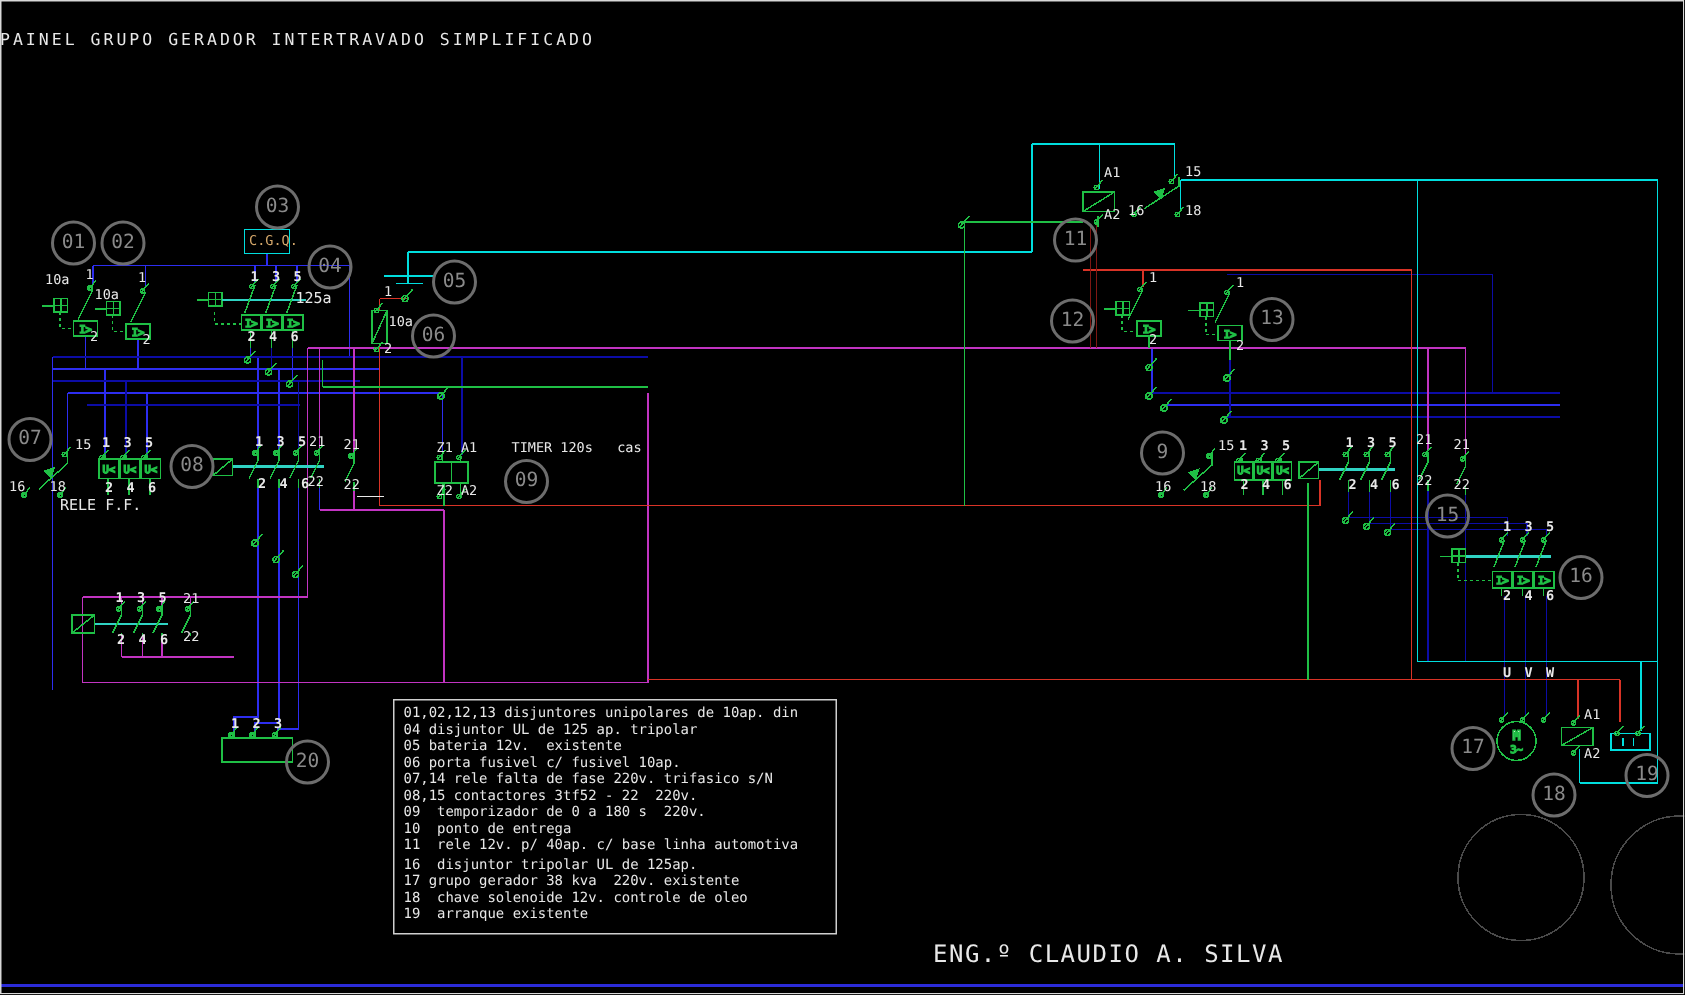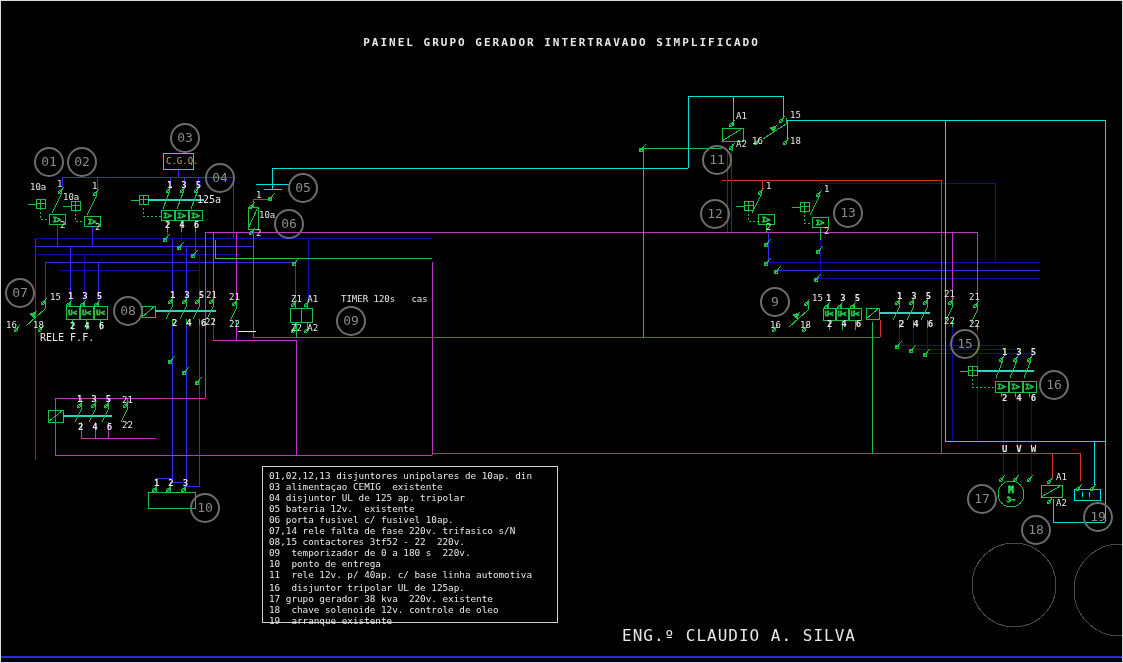--- a/index.html
+++ b/index.html
@@ -1,21 +1,21 @@
 <!DOCTYPE html>
 <html><head>
 <meta charset="utf-8">
 <style>
   html,body{margin:0;padding:0;background:#000;}
   .canvas{position:relative;width:1123px;height:663px;background:#000;overflow:hidden;
           font-family:"DejaVu Sans Mono",monospace;}
   .frame{position:absolute;inset:0;border:1px solid #d8d8d8;pointer-events:none;}
   .bottombar{position:absolute;left:0;right:0;top:656px;height:2px;background:#2b2bd8;}
-  .title{position:absolute;left:0;right:0;top:36px;text-align:center;color:#e8e8e8;
-         font-size:11px;letter-spacing:2px;white-space:pre;font-weight:bold;}
+  .title{position:absolute;left:0;right:0;top:20px;color:#e8e8e8;
+         font-size:11px;letter-spacing:2px;white-space:pre;}
   .engineer{position:absolute;left:622px;top:626px;color:#e8e8e8;font-size:16px;letter-spacing:1px;white-space:pre;}
   .lbl{position:absolute;color:#e8e8e8;font-size:9px;line-height:9px;white-space:pre;}
   .trio{word-spacing:3.5px;font-weight:bold;}
   .big{font-size:10px;}
   .tan{color:#d4a76a;}
   .callout{position:absolute;width:26px;height:26px;border:2px solid #6d6d6d;border-radius:50%;
            color:#8a8a8a;font-size:13px;line-height:26px;text-align:center;}
   .legend{position:absolute;left:262px;top:466px;width:296px;height:157px;border:1px solid #cfcfcf;
           color:#e8e8e8;font-size:9.3px;padding:3px 0 0 6px;box-sizing:border-box;}
   .leg-line{line-height:11px;white-space:pre;}
@@ -488,34 +488,33 @@
 
   <span class="callout" style="left:34px;top:147px">01</span>
   <span class="callout" style="left:67px;top:147px">02</span>
   <span class="callout" style="left:170px;top:123px">03</span>
   <span class="callout" style="left:205px;top:163px">04</span>
   <span class="callout" style="left:288px;top:173px">05</span>
   <span class="callout" style="left:274px;top:209px">06</span>
   <span class="callout" style="left:5px;top:278px">07</span>
   <span class="callout" style="left:113px;top:296px">08</span>
   <span class="callout" style="left:336px;top:306px">09</span>
-  <span class="callout" style="left:190px;top:493px">10</span>
+  <span class="callout" style="left:190px;top:493px">20</span>
   <span class="callout" style="left:702px;top:145px">11</span>
   <span class="callout" style="left:700px;top:199px">12</span>
   <span class="callout" style="left:833px;top:198px">13</span>
   <span class="callout" style="left:760px;top:287px">9</span>
   <span class="callout" style="left:950px;top:329px">15</span>
   <span class="callout" style="left:1039px;top:370px">16</span>
   <span class="callout" style="left:967px;top:484px">17</span>
   <span class="callout" style="left:1021px;top:515px">18</span>
   <span class="callout" style="left:1083px;top:502px">19</span>
 
   <div class="legend">
     <div class="leg-line">01,02,12,13 disjuntores unipolares de 10ap. din</div>
-    <div class="leg-line">03 alimentaçao CEMIG  existente</div>
     <div class="leg-line">04 disjuntor UL de 125 ap. tripolar</div>
     <div class="leg-line">05 bateria 12v.  existente</div>
     <div class="leg-line">06 porta fusivel c/ fusivel 10ap.</div>
     <div class="leg-line">07,14 rele falta de fase 220v. trifasico s/N</div>
     <div class="leg-line">08,15 contactores 3tf52 - 22  220v.</div>
     <div class="leg-line">09  temporizador de 0 a 180 s  220v.</div>
     <div class="leg-line">10  ponto de entrega</div>
     <div class="leg-line">11  rele 12v. p/ 40ap. c/ base linha automotiva</div>
     <div class="leg-line gap">16  disjuntor tripolar UL de 125ap.</div>
     <div class="leg-line">17 grupo gerador 38 kva  220v. existente</div>

